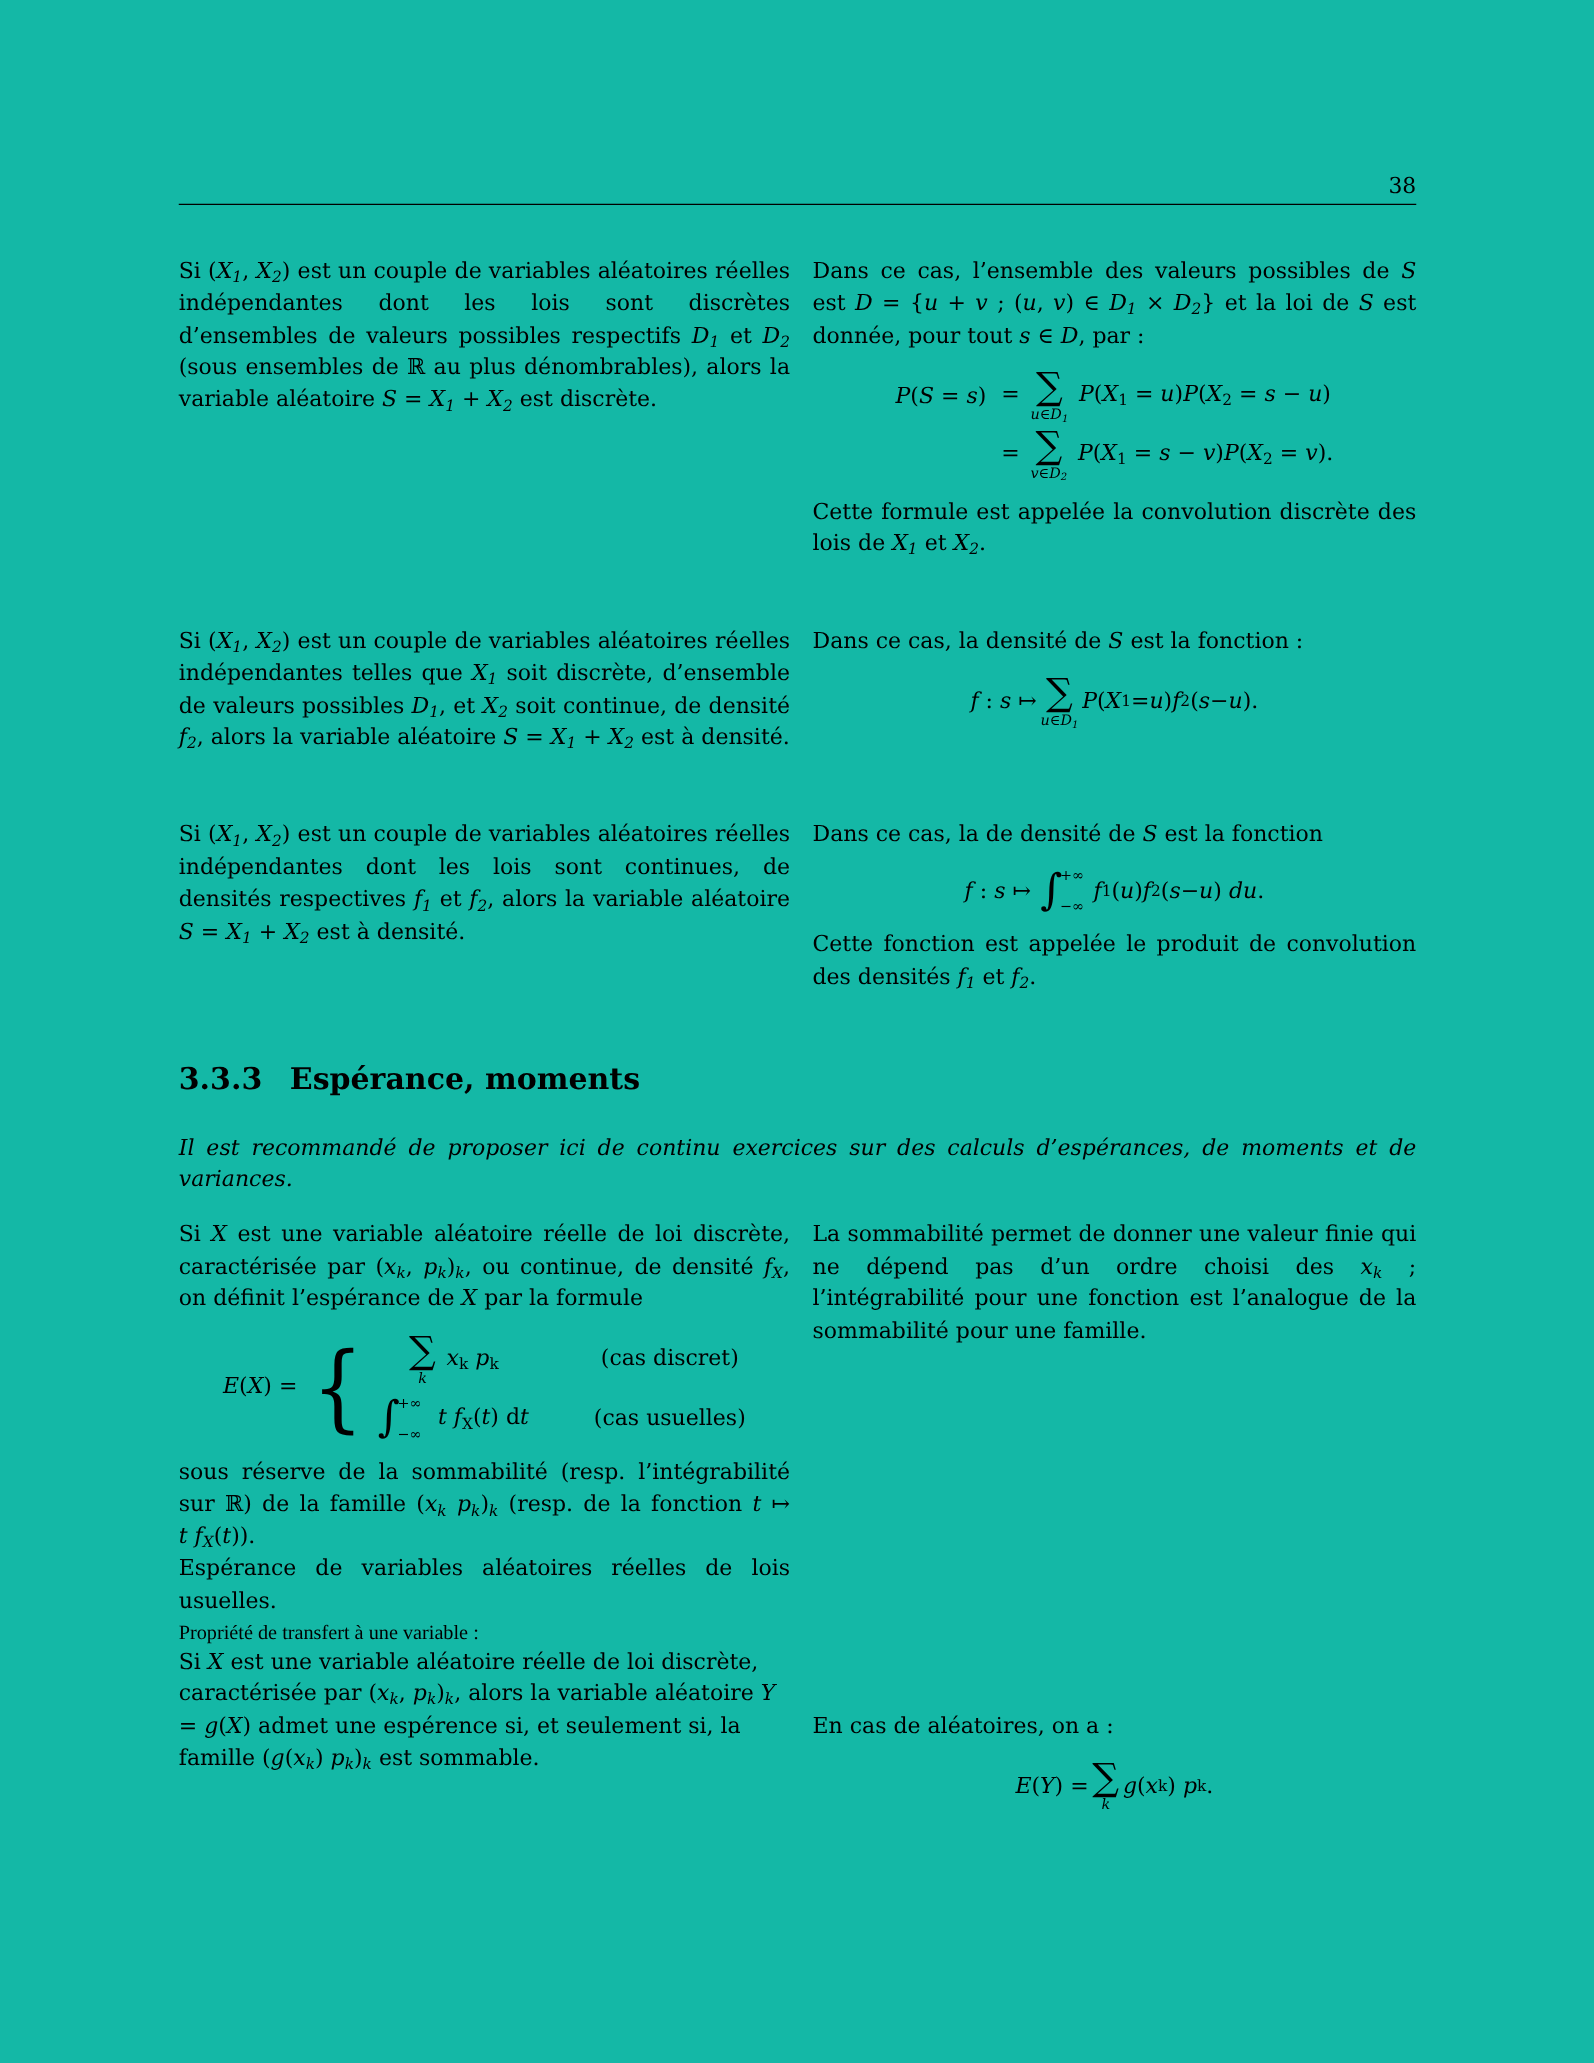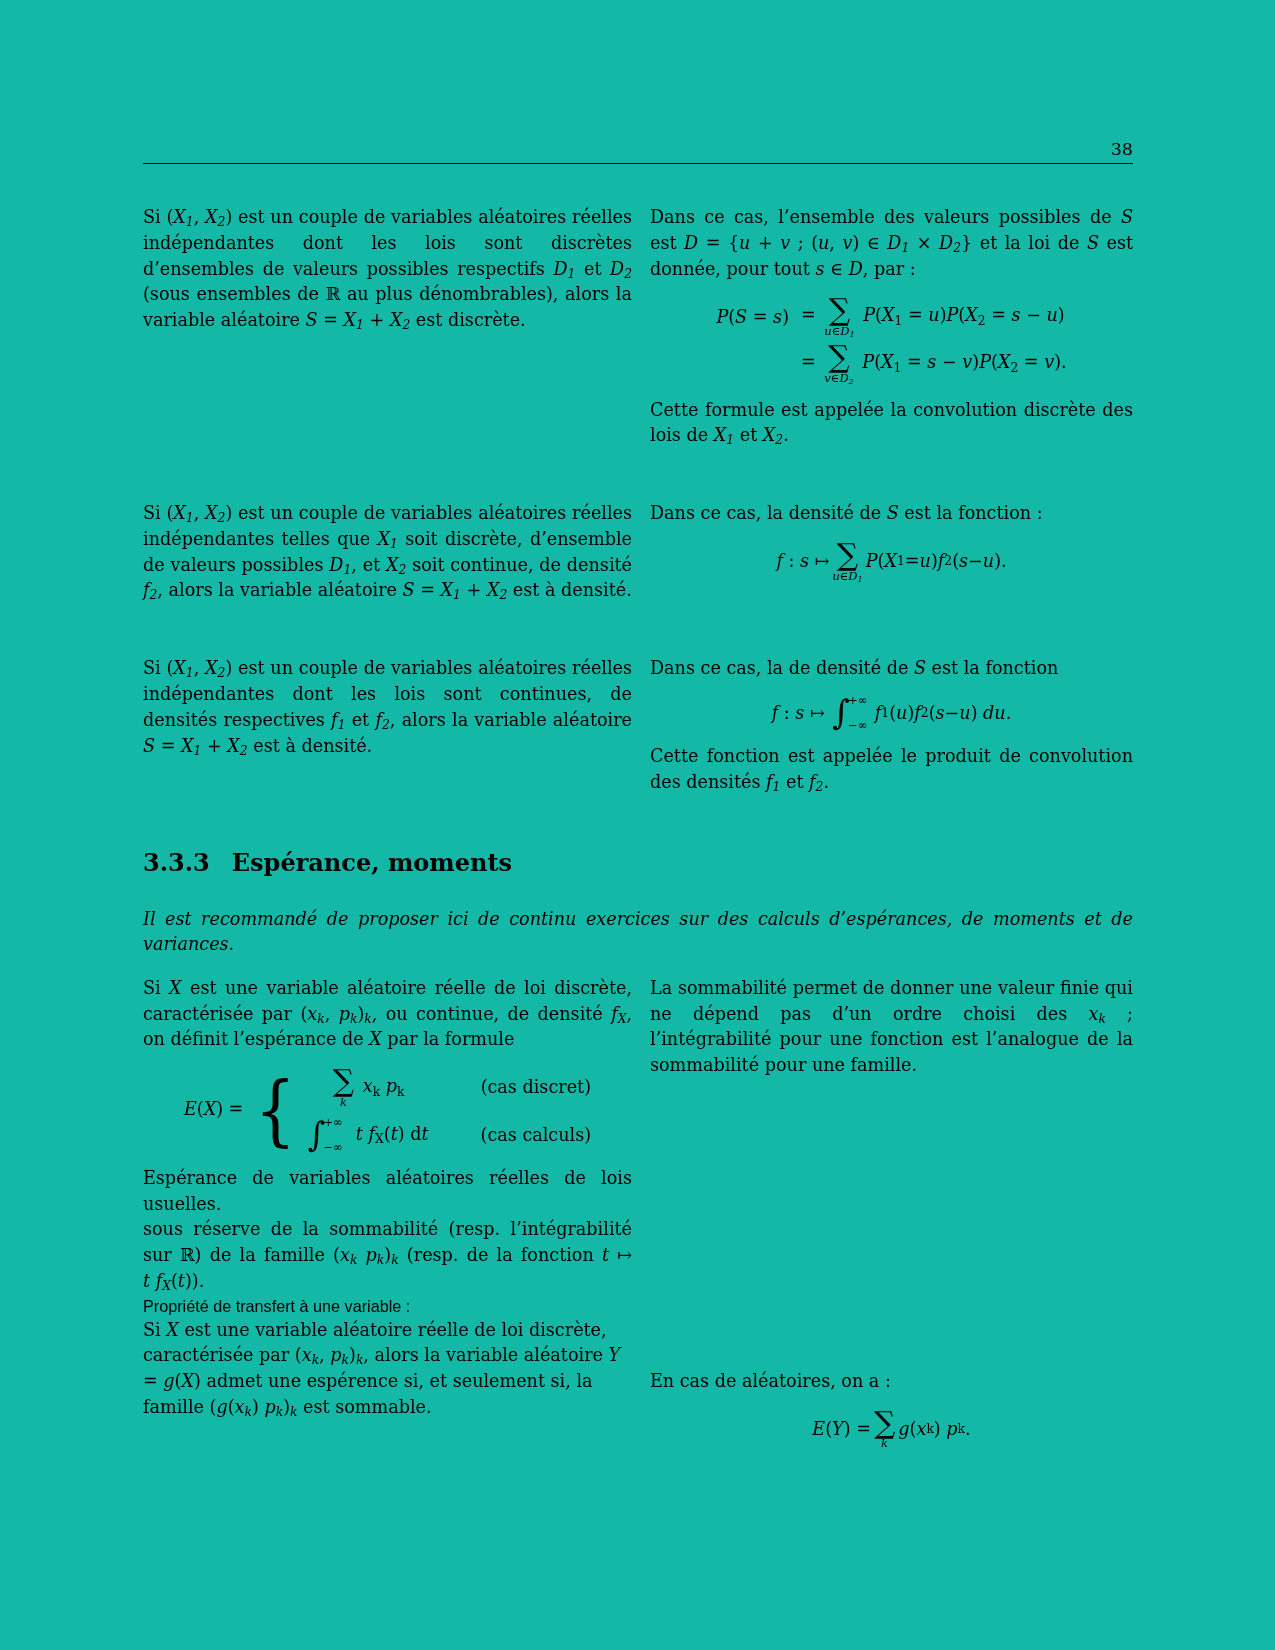--- a/index.html
+++ b/index.html
@@ -58,21 +58,21 @@
     font-size: 17.6px;
     line-height: 1.465;
     text-align: justify;
     text-justify: inter-word;
     margin: 0;
     font-family: "DejaVu Serif", "Liberation Serif", serif;
   }
   .para.raggedright { text-align: left; }
 
   .sans {
-    font-family: Liberation Sans, sans-serif;
+    font-family: Liberation Serif, serif;
     font-size: 16.2px;
     line-height: 1.42;
   }
 
   .italic-note {
     font-style: italic;
     font-size: 17.6px;
     line-height: 1.46;
     text-align: justify;
     margin: 0;
@@ -354,31 +354,31 @@
               <span class="expr">
                 <span class="intop">
                   <span class="glyph">∫</span>
                   <span class="limits">
                     <span class="up">+∞</span>
                     <span class="dn">−∞</span>
                   </span>
                 </span>
                 &nbsp;<span class="mi">t</span>&nbsp;<span class="mi">f</span><sub>X</sub>(<span class="mi">t</span>)&nbsp;<span class="mup">d</span><span class="mi">t</span>
               </span>
-              <span class="lab">(cas calculs)</span>
+              <span class="lab">(cas usuelles)</span>
             </span>
           </span>
         </div>
-        <p class="para">
-          Espérance de variables aléatoires réelles de lois usuelles.
-        </p>
         <p class="para">
           sous réserve de la sommabilité (resp. l’intégrabilité sur <span class="bb">ℝ</span>) de la famille
           (<span class="mi">x</span><sub class="mi">k</sub>&nbsp;<span class="mi">p</span><sub class="mi">k</sub>)<sub class="mi">k</sub>
           (resp. de la fonction <span class="mi">t</span> ↦ <span class="mi">t</span>&nbsp;<span class="mi">f</span><sub class="mi">X</sub>(<span class="mi">t</span>)).
+        </p>
+        <p class="para">
+          Espérance de variables aléatoires réelles de lois usuelles.
         </p>
         <p class="para sans">Propriété de transfert à une variable :</p>
         <p class="para raggedright">
           Si <span class="mi">X</span> est une variable aléatoire réelle de loi discrète,
           caractérisée par (<span class="mi">x</span><sub class="mi">k</sub>, <span class="mi">p</span><sub class="mi">k</sub>)<sub class="mi">k</sub>,
           alors la variable aléatoire <span class="mi">Y</span> = <span class="mi">g</span>(<span class="mi">X</span>) admet une espérence si, et seulement si,
           la famille (<span class="mi">g</span>(<span class="mi">x</span><sub class="mi">k</sub>)&nbsp;<span class="mi">p</span><sub class="mi">k</sub>)<sub class="mi">k</sub> est sommable.
         </p>
       </div>
       <div class="col-gap"></div>

